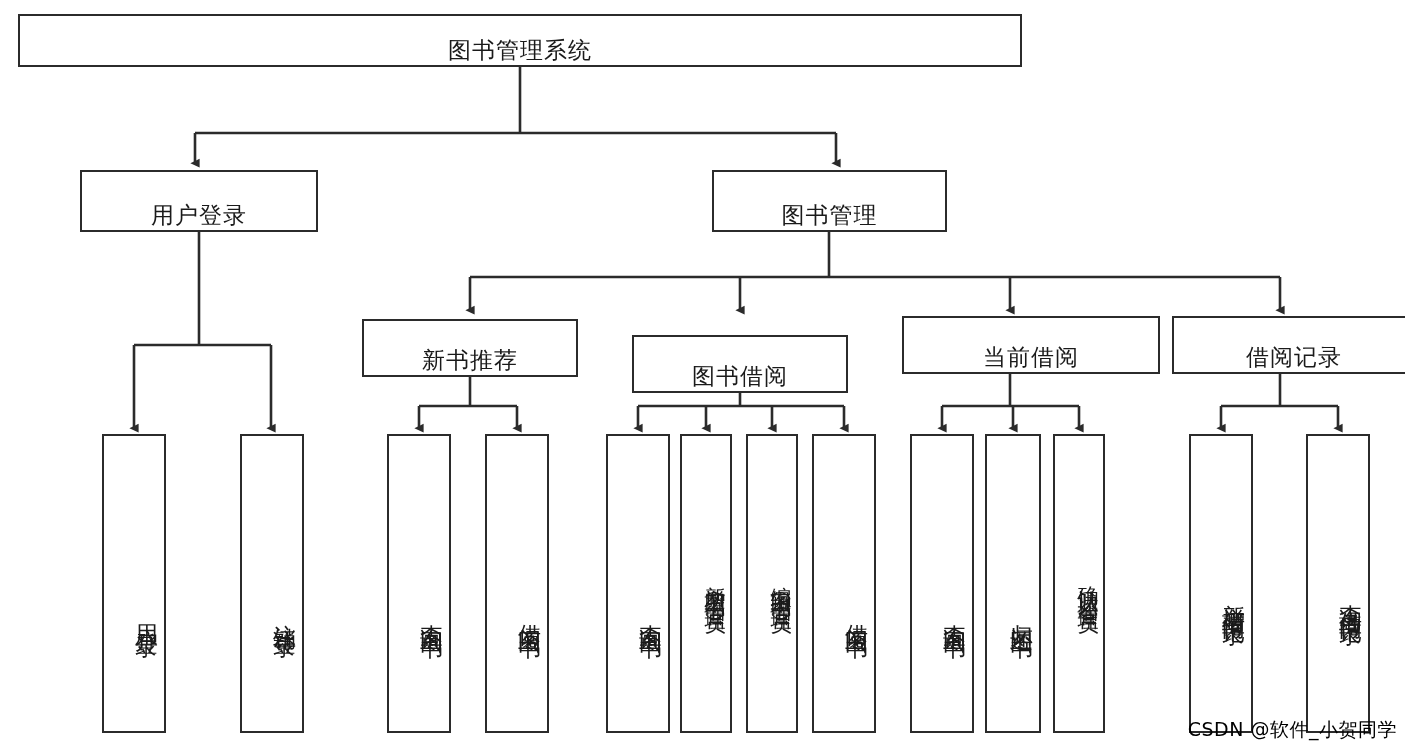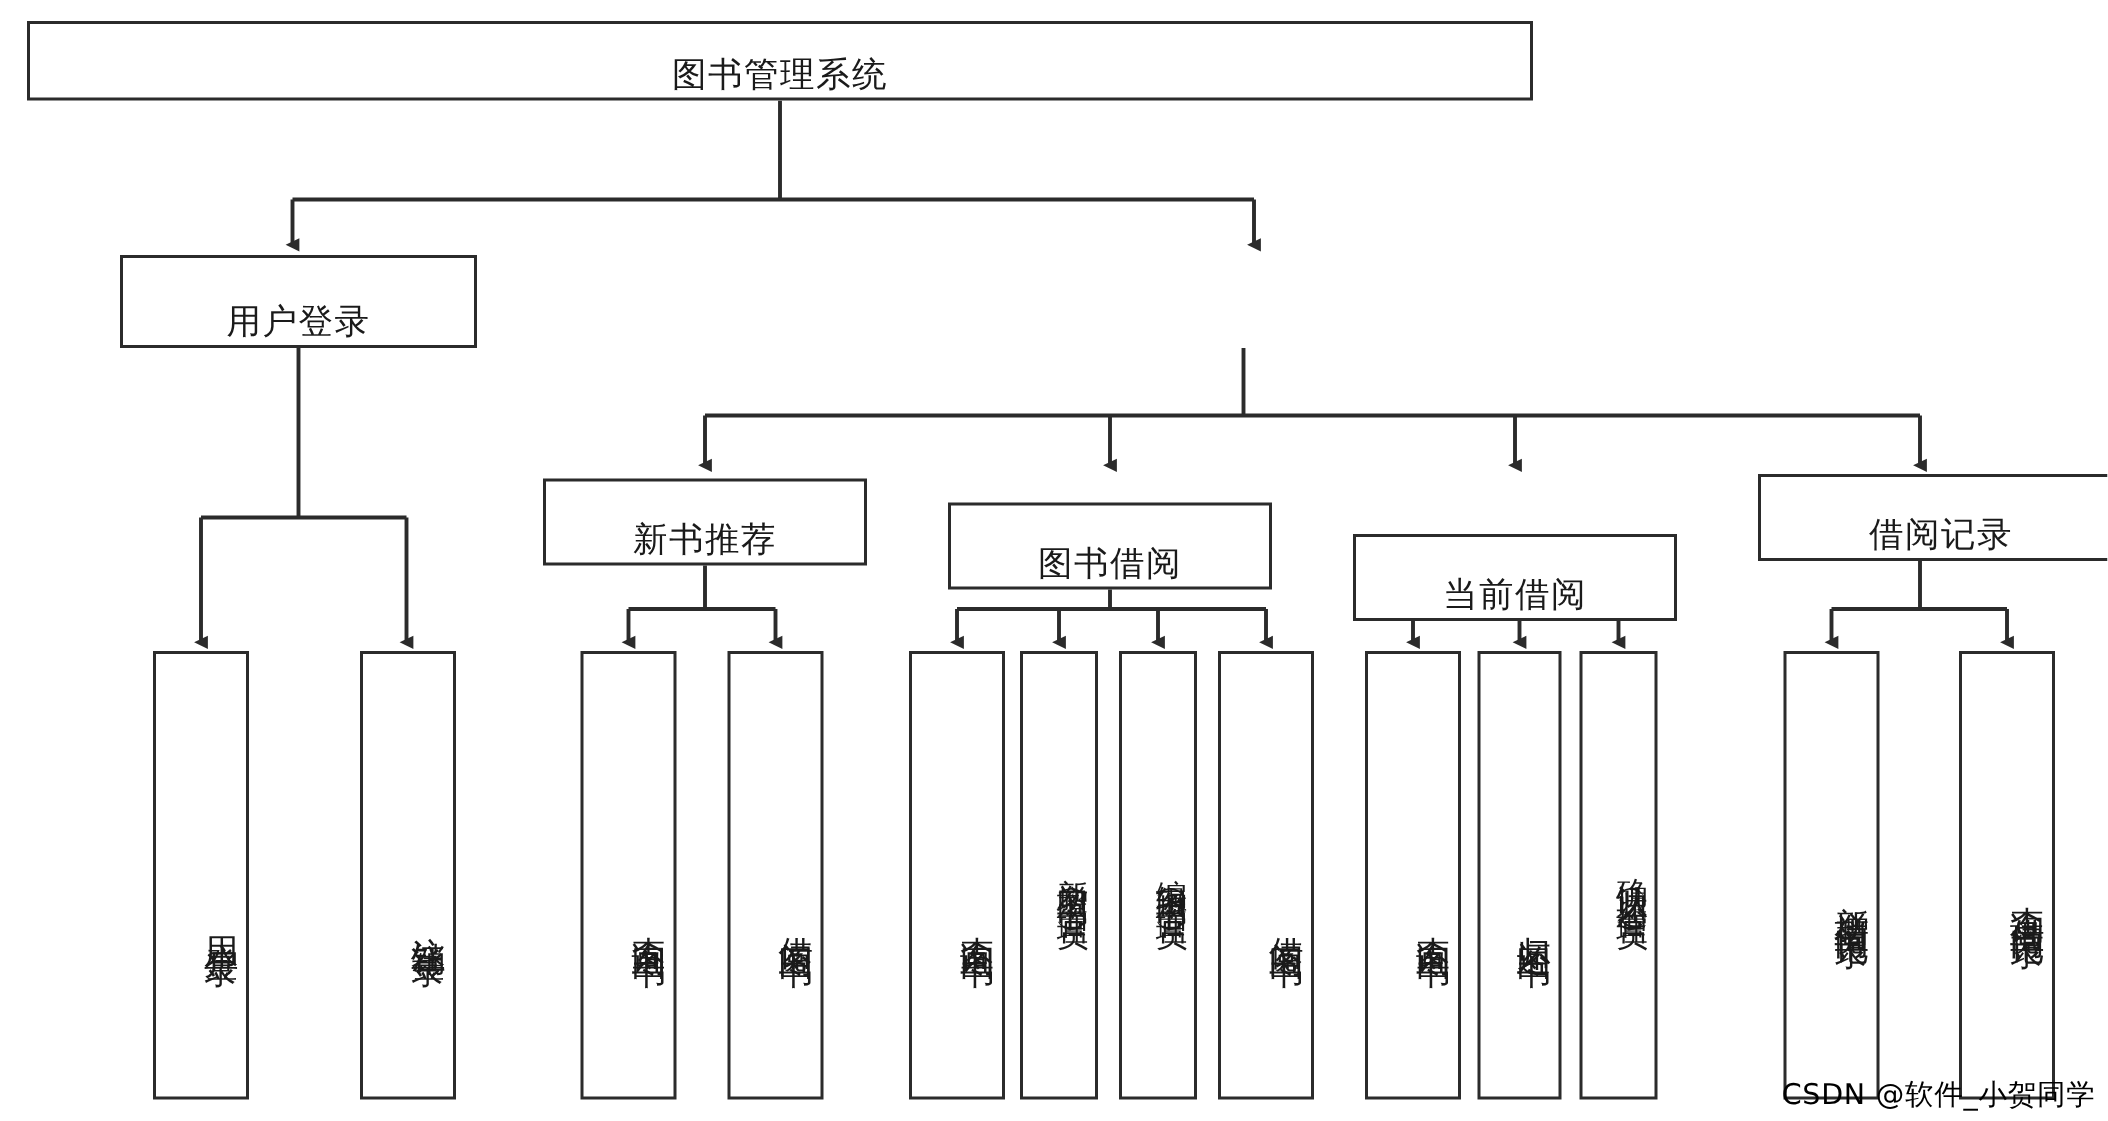--- a/index.html
+++ b/index.html
@@ -70,28 +70,31 @@
     </g>
   </svg>
 
   <div class="node node-h" style="left:18px;top:14px;width:1004px;height:53px;">
     <span>图书管理系统</span>
   </div>
 
   <div class="node node-h" style="left:80px;top:170px;width:238px;height:62px;">
     <span>用户登录</span>
   </div>
+  <div class="node node-h" style="left:712px;top:170px;width:235px;height:62px;">
+    <span>图书管理</span>
+  </div>
 
   <div class="node node-h" style="left:362px;top:319px;width:216px;height:58px;">
     <span>新书推荐</span>
   </div>
   <div class="node node-h" style="left:632px;top:316px;width:216px;height:58px;margin-top:19px;">
     <span>图书借阅</span>
   </div>
-  <div class="node node-h" style="left:902px;top:316px;width:216px;height:58px;margin-top:40px;">
+  <div class="node node-h" style="left:902px;top:316px;width:258px;height:58px;">
     <span>当前借阅</span>
   </div>
   <div class="node node-h" style="left:1172px;top:316px;width:244px;height:58px;">
     <span>借阅记录</span>
   </div>
 
   <div class="node node-v" style="left:102px;top:434px;width:64px;height:299px;padding-top:60px;">
     <span class="vtxt">用户登录</span>
   </div>
   <div class="node node-v" style="left:240px;top:434px;width:64px;height:299px;padding-top:60px;">

